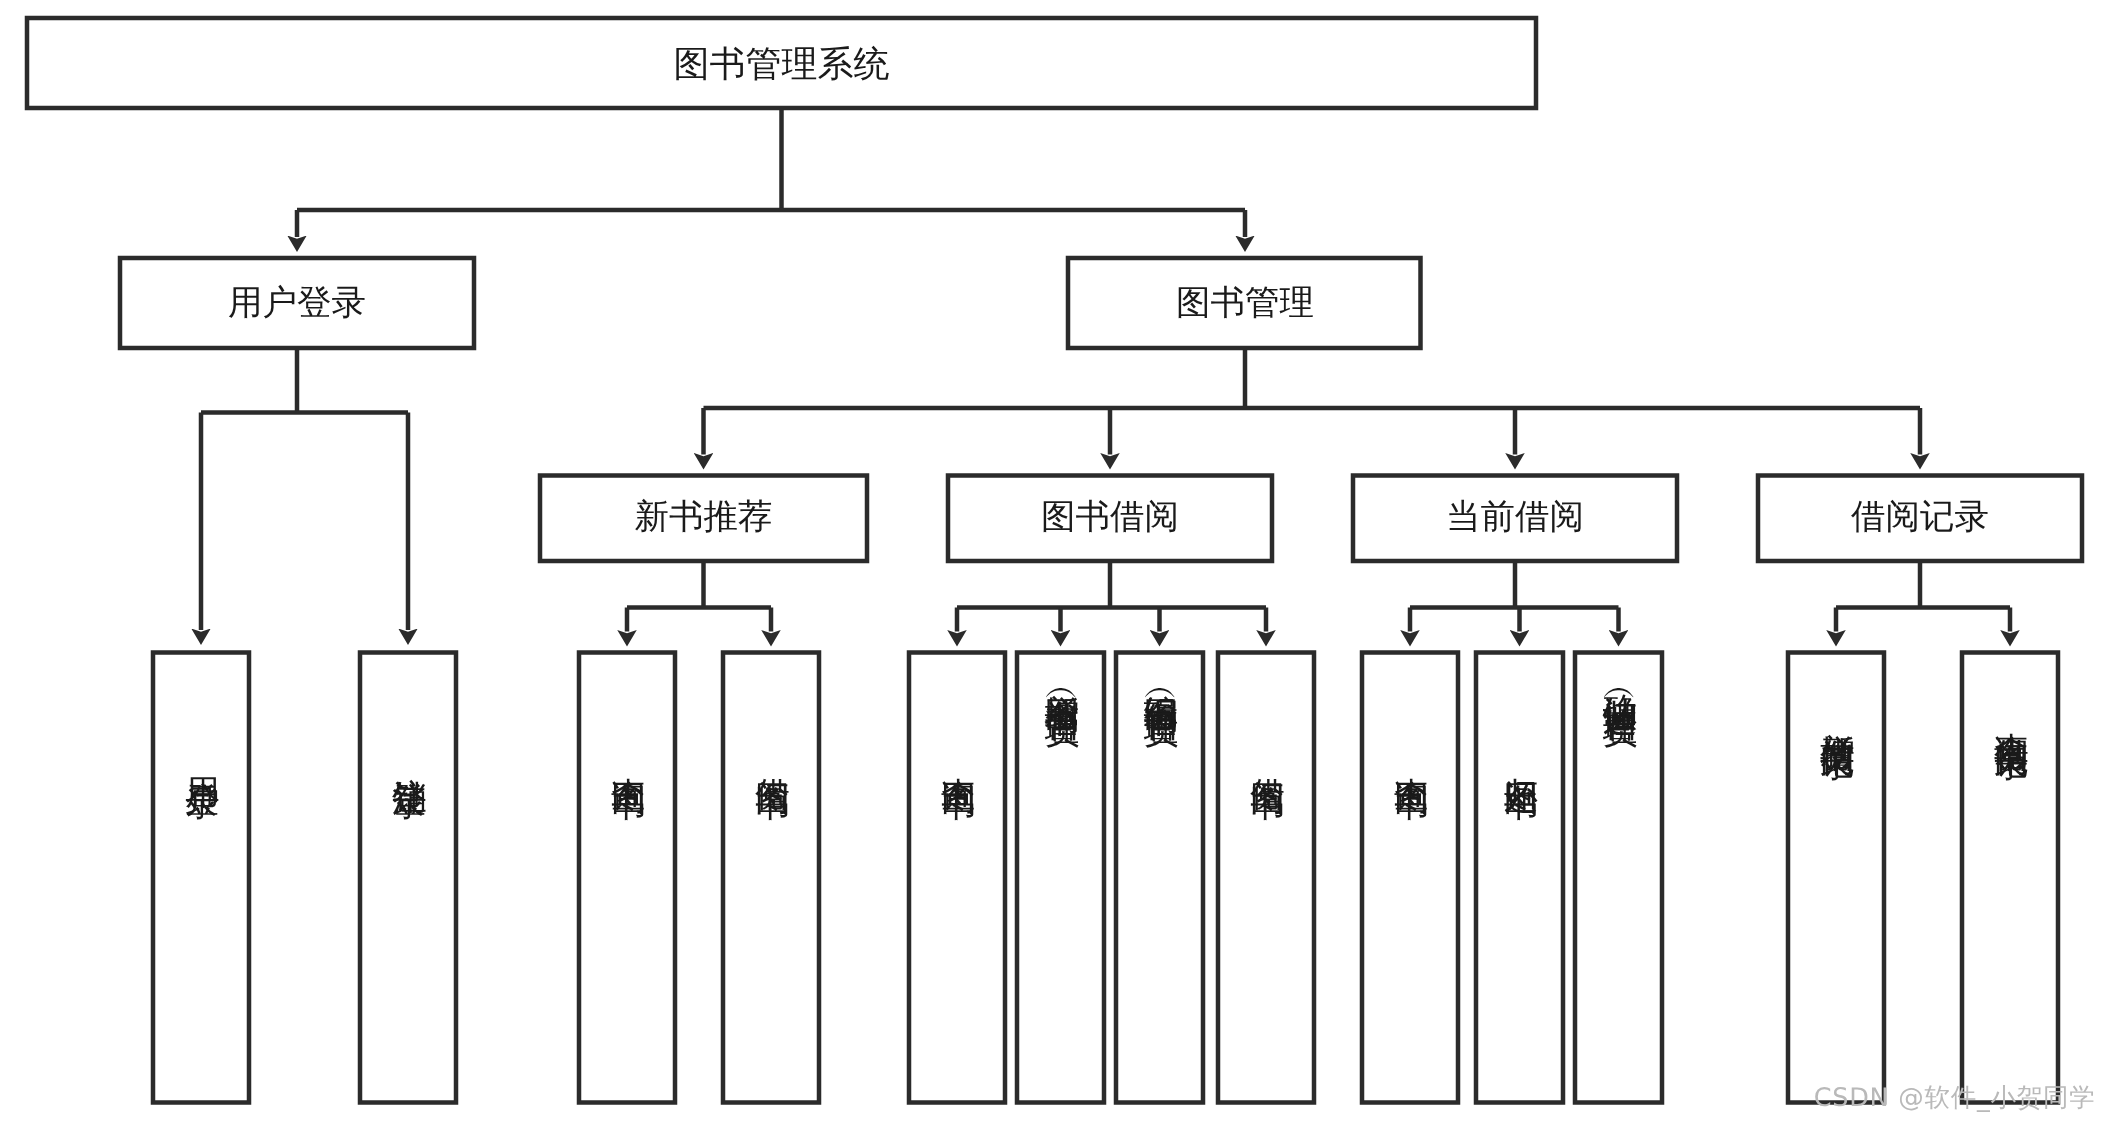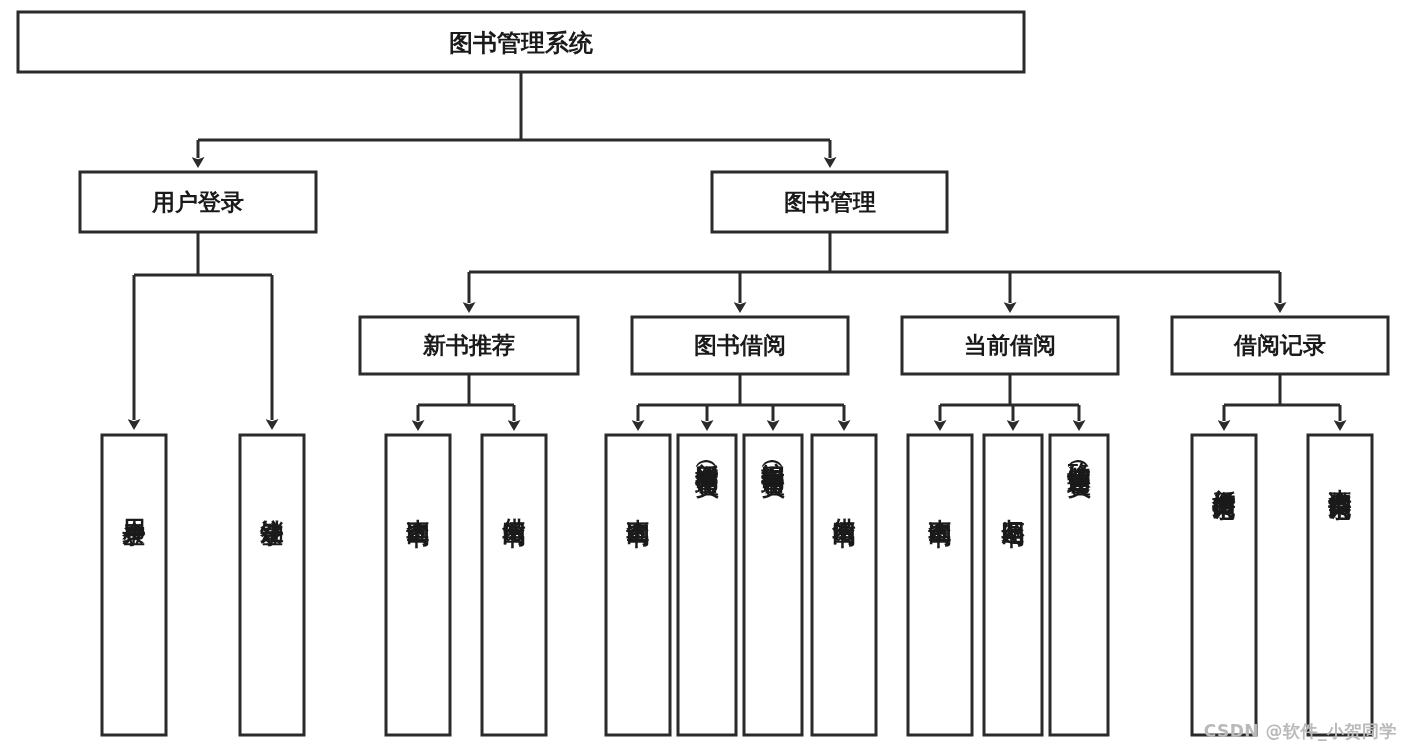--- a/index.html
+++ b/index.html
@@ -12,21 +12,20 @@
     width: 1405px;
     height: 747px;
     font-family: "DejaVu Sans", "Liberation Sans", sans-serif;
     overflow: hidden;
     position: relative;
   }
   #diagram-root {
     position: relative;
     width: 1405px;
     height: 747px;
-    font-weight: bold;
   }
   svg#tree-svg {
     position: absolute;
     left: 0;
     top: 0;
     width: 1405px;
     height: 747px;
     display: block;
   }
   .node-box {

